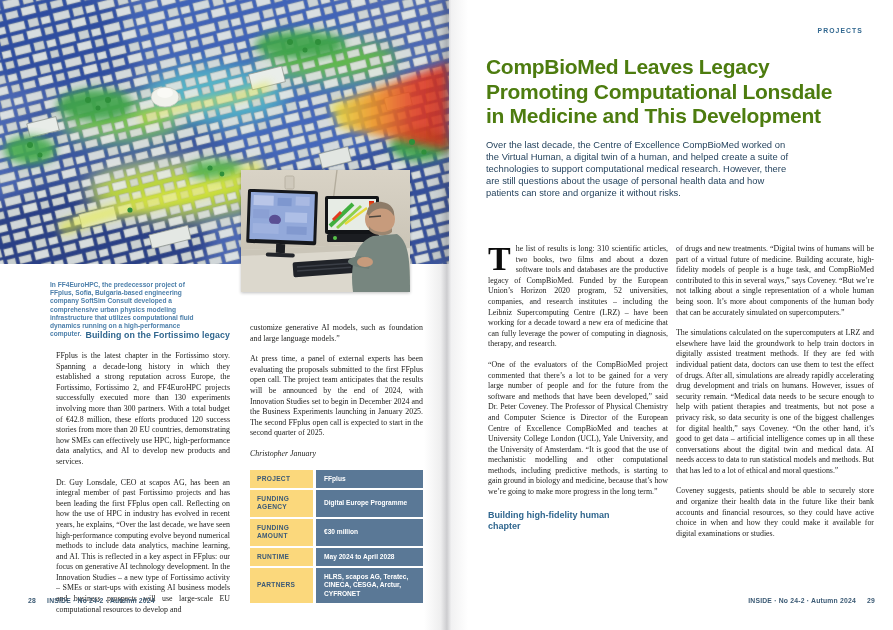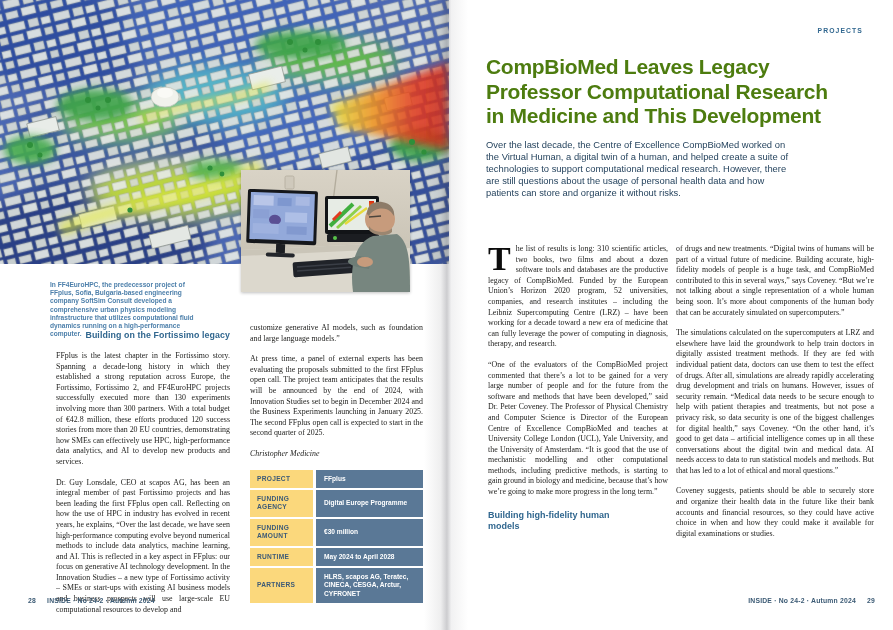--- a/index.html
+++ b/index.html
@@ -205,21 +205,21 @@
 
     <div class="lcol1">
       <div class="section-heading">Building on the Fortissimo legacy</div>
       <p class="body-text">FFplus is the latest chapter in the Fortissimo story. Spanning a decade-long history in which they established a strong reputation across Europe, the Fortissimo, Fortissimo 2, and FF4EuroHPC projects successfully executed more than 130 experiments involving more than 300 partners. With a total budget of €42.8 million, these efforts produced 120 success stories from more than 20 EU countries, demonstrating how SMEs can effectively use HPC, high-performance data analytics, and AI to develop new products and services.</p>
       <p class="body-text">Dr. Guy Lonsdale, CEO at scapos AG, has been an integral member of past Fortissimo projects and has been leading the first FFplus open call. Reflecting on how the use of HPC in industry has evolved in recent years, he explains, “Over the last decade, we have seen high-performance computing evolve beyond numerical methods to include data analytics, machine learning, and AI. This is reflected in a key aspect in FFplus: our focus on generative AI technology development. In the Innovation Studies – a new type of Fortissimo activity – SMEs or start-ups with existing AI business models and business prospects will use large-scale EU computational resources to develop and</p>
     </div>
 
     <div class="lcol2">
       <p class="body-text">customize generative AI models, such as foundation and large language models.”</p>
       <p class="body-text">At press time, a panel of external experts has been evaluating the proposals submitted to the first FFplus open call. The project team anticipates that the results will be announced by the end of 2024, with Innovation Studies set to begin in December 2024 and the Business Experiments launching in January 2025. The second FFplus open call is expected to start in the second quarter of 2025.</p>
-      <p class="byline">Christopher Medicine</p>
+      <p class="byline">Christopher January</p>
 
       <table class="ptable">
         <tbody>
           <tr>
             <td class="lab">PROJECT</td>
             <td class="val">FFplus</td>
           </tr>
           <tr>
             <td class="lab">FUNDING AGENCY</td>
             <td class="val">Digital Europe Programme</td>
@@ -247,32 +247,32 @@
   </div>
 
   <div class="spine"></div>
 
   <div>
 
     <div class="kicker">PROJECTS</div>
 
     <div class="title">
       <span style="display:block">CompBioMed Leaves Legacy</span>
-      <span style="display:block">Professor Computational Research</span>
+      <span style="display:block">Promoting Computational Lonsdale</span>
       <span style="display:block">in Medicine and This Development</span>
     </div>
 
     <div class="intro">Over the last decade, the Centre of Excellence CompBioMed worked on the Virtual Human, a digital twin of a human, and helped create a suite of technologies to support computational medical research. However, there are still questions about the usage of personal health data and how patients can store and organize it without risks.</div>
 
     <div class="rcol1">
       <p class="body-text">
         <span class="dropcap">T</span><span>he list of results is long: 310 scientific articles, two books, two films and about a dozen software tools and databases are the productive legacy of CompBioMed. Funded by the European Union’s Horizon 2020 program, 52 universities, companies, and research institutes – including the Leibniz Supercomputing Centre (LRZ) – have been working for a decade toward a new era of medicine that can fully leverage the power of computing in diagnosis, therapy, and research.</span>
       </p>
       <p class="body-text">“One of the evaluators of the CompBioMed project commented that there’s a lot to be gained for a very large number of people and for the future from the software and methods that have been developed,” said Dr. Peter Coveney. The Professor of Physical Chemistry and Computer Science is Director of the European Centre of Excellence CompBioMed and teaches at University College London (UCL), Yale University, and the University of Amsterdam. “It is good that the use of mechanistic modelling and other computational methods, including predictive methods, is starting to gain ground in biology and medicine, because that’s how we’re going to make more progress in the long term.”</p>
-      <div class="subheading">Building high-fidelity human models</div>
+      <div class="subheading">Building high-fidelity human chapter</div>
     </div>
 
     <div class="rcol2">
       <p class="body-text">of drugs and new treatments. “Digital twins of humans will be part of a virtual future of medicine. Building accurate, high-fidelity models of people is a huge task, and CompBioMed contributed to this in several ways,” says Coveney. “But we’re not talking about a single representation of a whole human being soon. It’s more about components of the human body that can be accurately simulated on supercomputers.”</p>
       <p class="body-text">The simulations calculated on the supercomputers at LRZ and elsewhere have laid the groundwork to help train doctors in digitally assisted treatment methods. If they are fed with individual patient data, doctors can use them to test the effect of drugs. After all, simulations are already rapidly accelerating drug development and trials on humans. However, issues of security remain. “Medical data needs to be secure enough to help with patient therapies and treatments, but not pose a privacy risk, so data security is one of the biggest challenges for digital health,” says Coveney. “On the other hand, it’s good to get data – artificial intelligence comes up in all these conversations about the digital twin and medical data. AI needs access to data to run statistical models and methods. But that has led to a lot of ethical and moral questions.”</p>
       <p class="body-text">Coveney suggests, patients should be able to securely store and organize their health data in the future like their bank accounts and financial resources, so they could have active choice in when and how they could make it available for digital examinations or studies.</p>
     </div>
 
     <div class="footer footer-right">
       <span>INSIDE · No 24-2 · Autumn 2024</span>

